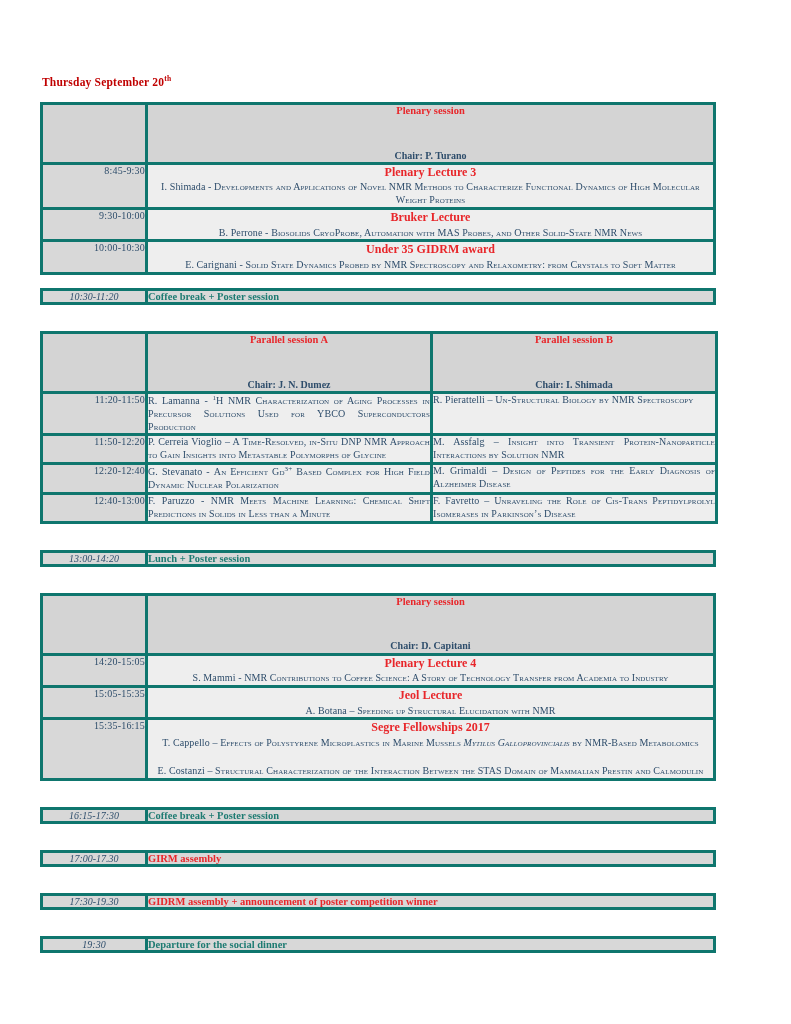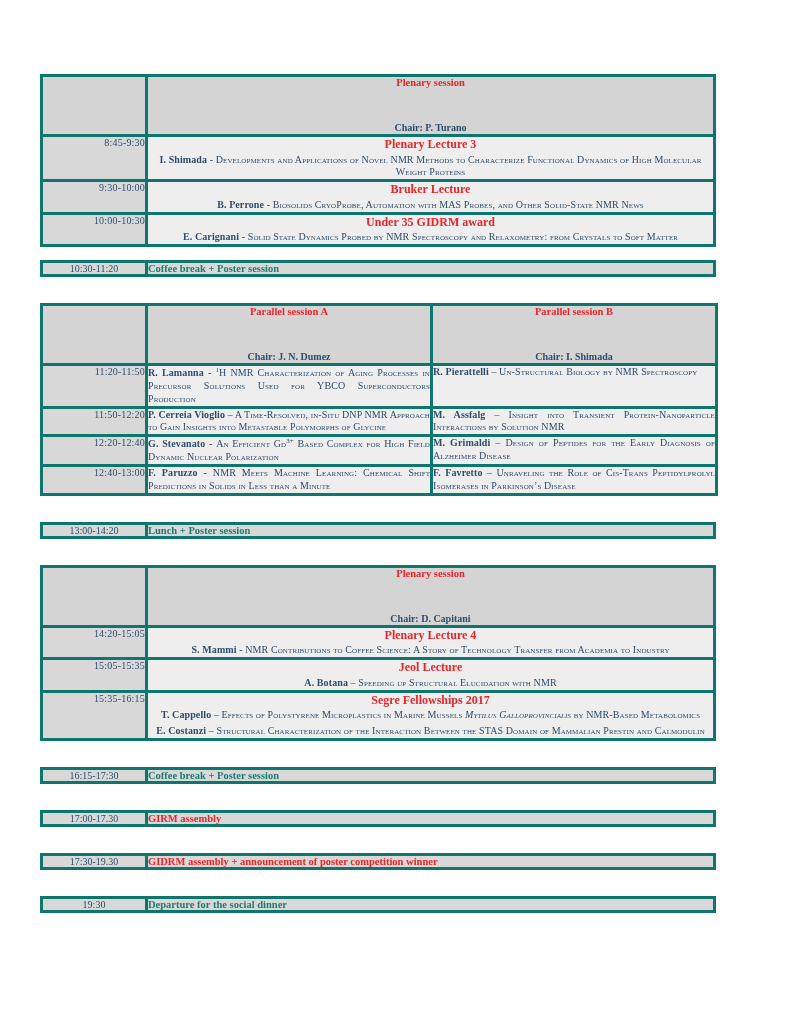--- a/index.html
+++ b/index.html
@@ -105,21 +105,21 @@
     text-align: center;
     line-height: 1.28;
     font-variant: small-caps;
     letter-spacing: 0.1px;
   }
   .talk.just {
     text-align: justify;
     text-justify: inter-word;
   }
   .talk .spk {
-    font-weight: bold;
+    font-weight: normal;
     font-variant: normal;
   }
   .talk .it {
     font-style: italic;
   }
   .talk sup {
     font-size: 7px;
     vertical-align: super;
     font-variant: normal;
   }
@@ -140,20 +140,21 @@
     background: #d8d8d8;
     padding: 4px 6px 5px 6px;
   }
   td.bannertime {
     background: #d8d8d8;
     color: #2e4d6b;
     font-size: 10px;
     text-align: center;
     padding: 4px 2px 5px 2px;
     white-space: nowrap;
+    font-style: italic;
   }
   .gap { height: 13px; }
 
   
   .col-par { width: 285px; }
   td.parcell {
     background: #eeeeee;
     padding: 4px 7px 6px 7px;
   }
   td.parhead {
@@ -161,20 +162,21 @@
     padding: 3px 7px 4px 7px;
     text-align: center;
   }
 </style>
 </head>
 <body>
 
 <div class="page">
   <div class="content">
 
+    <div class="day-title"><span>Thursday September 20</span><sup>th</sup></div>
 
     <table class="sched">
       <colgroup>
           <col class="col-time">
           <col>
         </colgroup>
       <tbody>
           <tr>
         <td class="emptyhead"></td>
         <td class="headcell">
@@ -327,21 +329,21 @@
         <td class="timecell">15:05-15:35</td>
         <td class="bodycell">
           <div class="lect-title">Jeol Lecture</div>
           <div class="talk"><span class="spk">A. Botana </span><span>– Speeding up Structural Elucidation with NMR</span></div>
         </td>
       </tr>
       <tr>
         <td class="timecell">15:35-16:15</td>
         <td class="bodycell">
           <div class="lect-title">Segre Fellowships 2017</div>
-          <div class="talk" style="margin-bottom:3px;"><span class="spk">T. Cappello </span><span>– Effects of Polystyrene Microplastics in Marine Mussels </span><span class="it">Mytilus Galloprovincialis</span><span> by NMR-Based Metabolomics</span></div>
+          <div class="talk" style="margin-bottom:15px;"><span class="spk">T. Cappello </span><span>– Effects of Polystyrene Microplastics in Marine Mussels </span><span class="it">Mytilus Galloprovincialis</span><span> by NMR-Based Metabolomics</span></div>
           <div class="talk"><span class="spk">E. Costanzi </span><span>– Structural Characterization of the Interaction Between the STAS Domain of Mammalian Prestin and Calmodulin</span></div>
         </td>
       </tr>
     </tbody>
       </table>
 
     <div class="gap"></div>
 
     <table class="sched">
       <colgroup>

